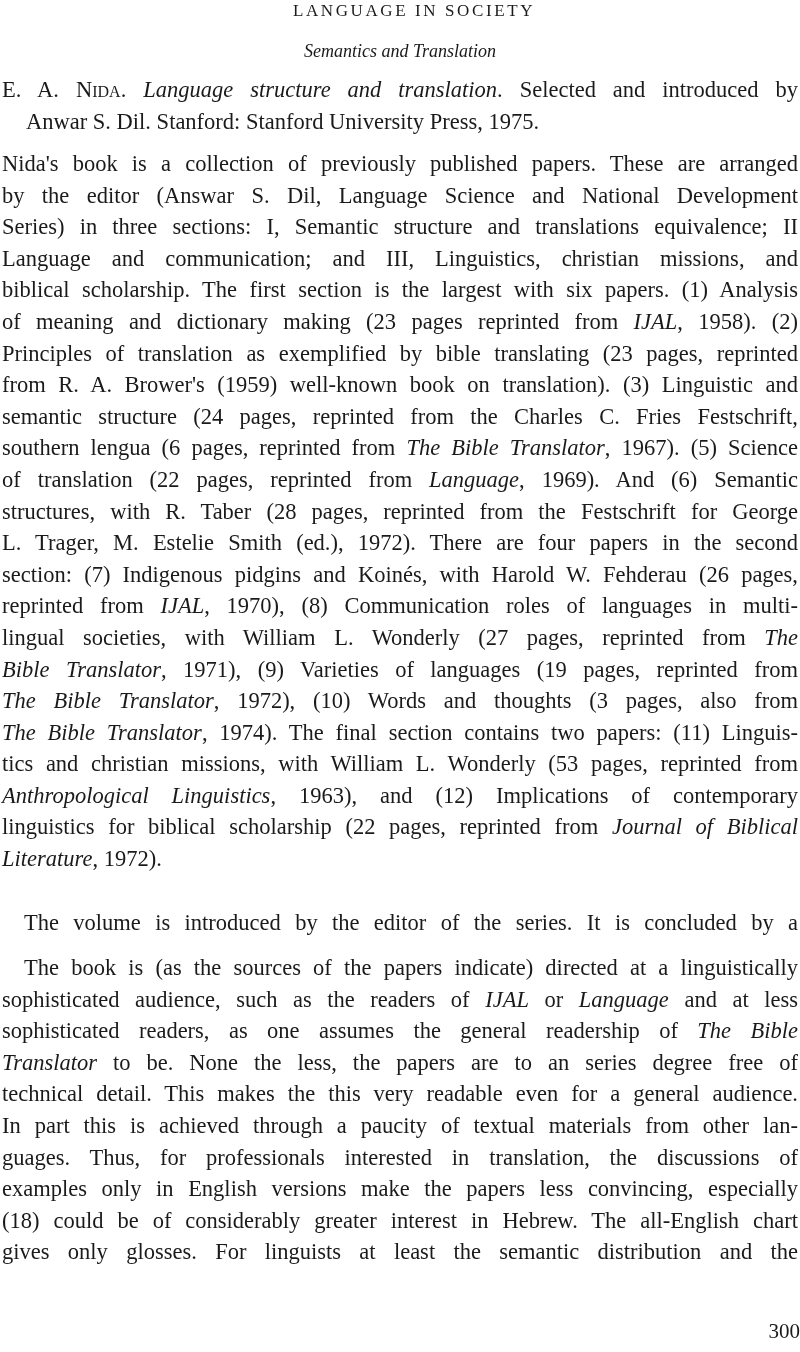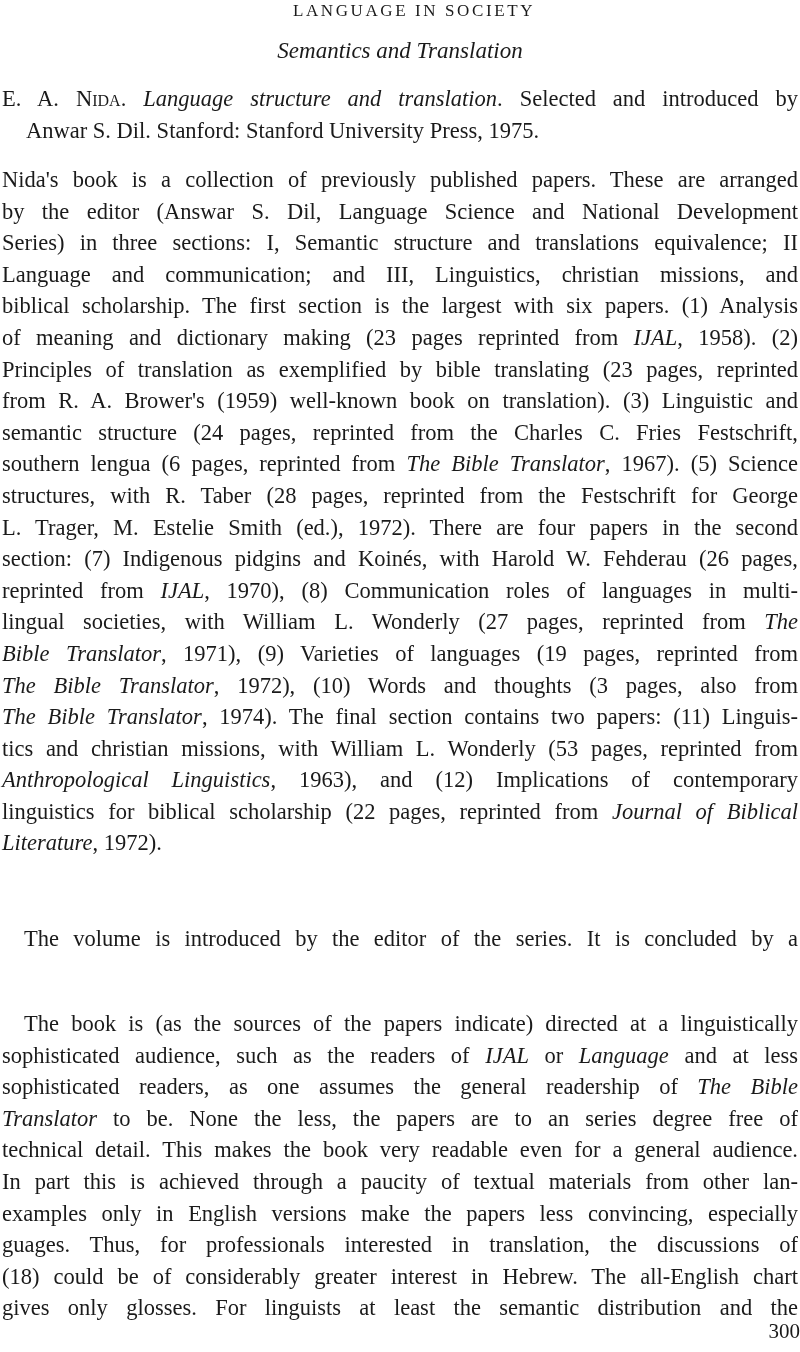--- a/index.html
+++ b/index.html
@@ -7,31 +7,31 @@
     width: 800px; height: 1352px; overflow: hidden; position: relative;
     font-family: "Liberation Serif", "DejaVu Serif", serif;
     color: #1a1a1a;
   }
   .running-head {
     position: absolute; top: 0px; left: 0; width: 800px; text-align: center;
     font-size: 17px; letter-spacing: 2.6px; line-height: 22px; padding-left: 14px;
   }
   .section-title {
     position: absolute; top: 36px; left: 0; width: 800px; text-align: center;
-    font-size: 23px; font-style: italic; line-height: 30px;
+    font-size: 18px; font-style: italic; line-height: 30px;
   }
   .citation {
-    position: absolute; top: 83px; left: 2px; width: 796px;
+    position: absolute; top: 74px; left: 2px; width: 796px;
     font-size: 22.5px; line-height: 31px;
   }
   .citation .l2 { padding-left: 24px; }
   .sc { font-variant: small-caps; }
   .body-text {
     position: absolute; left: 2px; width: 796px;
-    font-size: 22.5px; line-height: 31.6px; margin-top: 16px;
+    font-size: 22.5px; line-height: 31.6px;
   }
   .line { display: block; white-space: nowrap; text-align: justify; text-align-last: justify; height: 31.6px; }
   .line.last { text-align-last: left; }
   .indent { padding-left: 22px; }
   i { font-style: italic; }
   .page-number {
     position: absolute; top: 1318px; left: 0; width: 800px; text-align: right;
     font-size: 21px; line-height: 26px;
   }
 </style>
@@ -50,42 +50,43 @@
     <span class="line"><span>Nida's book is a collection of previously published papers. These are arranged</span></span>
     <span class="line"><span>by the editor (Answar S. Dil, Language Science and National Development</span></span>
     <span class="line"><span>Series) in three sections: I, Semantic structure and translations equivalence; II</span></span>
     <span class="line"><span>Language and communication; and III, Linguistics, christian missions, and</span></span>
     <span class="line"><span>biblical scholarship. The first section is the largest with six papers. (1) Analysis</span></span>
     <span class="line"><span>of meaning and dictionary making (23 pages reprinted from </span><i>IJAL</i><span>, 1958). (2)</span></span>
     <span class="line"><span>Principles of translation as exemplified by bible translating (23 pages, reprinted</span></span>
     <span class="line"><span>from R. A. Brower's (1959) well-known book on translation). (3) Linguistic and</span></span>
     <span class="line"><span>semantic structure (24 pages, reprinted from the Charles C. Fries Festschrift,</span></span>
     <span class="line"><span>southern lengua (6 pages, reprinted from </span><i>The Bible Translator</i><span>, 1967). (5) Science</span></span>
+    <span class="line"><span>of translation (22 pages, reprinted from </span><i>Language</i><span>, 1969). And (6) Semantic</span></span>
     <span class="line"><span>structures, with R. Taber (28 pages, reprinted from the Festschrift for George</span></span>
     <span class="line"><span>L. Trager, M. Estelie Smith (ed.), 1972). There are four papers in the second</span></span>
     <span class="line"><span>section: (7) Indigenous pidgins and Koinés, with Harold W. Fehderau (26 pages,</span></span>
     <span class="line"><span>reprinted from </span><i>IJAL</i><span>, 1970), (8) Communication roles of languages in multi-</span></span>
     <span class="line"><span>lingual societies, with William L. Wonderly (27 pages, reprinted from </span><i>The</i></span>
     <span class="line"><i>Bible Translator</i><span>, 1971), (9) Varieties of languages (19 pages, reprinted from</span></span>
     <span class="line"><i>The Bible Translator</i><span>, 1972), (10) Words and thoughts (3 pages, also from</span></span>
     <span class="line"><i>The Bible Translator</i><span>, 1974). The final section contains two papers: (11) Linguis-</span></span>
     <span class="line"><span>tics and christian missions, with William L. Wonderly (53 pages, reprinted from</span></span>
     <span class="line"><i>Anthropological Linguistics</i><span>, 1963), and (12) Implications of contemporary</span></span>
     <span class="line"><span>linguistics for biblical scholarship (22 pages, reprinted from </span><i>Journal of Biblical</i></span>
     <span class="line last"><i>Literature</i><span>, 1972).</span></span>
   </div>
 <div class="body-text" id="para-1" style="top:907px">
     <span class="line indent"><span>The volume is introduced by the editor of the series. It is concluded by a</span></span>
   </div>
-<div class="body-text" id="para-2" style="top:992px">
+<div class="body-text" id="para-2" style="top:952px">
     <span class="line indent"><span>The book is (as the sources of the papers indicate) directed at a linguistically</span></span>
     <span class="line"><span>sophisticated audience, such as the readers of </span><i>IJAL</i><span> or </span><i>Language</i><span> and at less</span></span>
     <span class="line"><span>sophisticated readers, as one assumes the general readership of </span><i>The Bible</i></span>
     <span class="line"><i>Translator</i><span> to be. None the less, the papers are to an series degree free of</span></span>
-    <span class="line"><span>technical detail. This makes the book very readable even for a general audience.</span></span>
+    <span class="line"><span>technical detail. This makes the this very readable even for a general audience.</span></span>
     <span class="line"><span>In part this is achieved through a paucity of textual materials from other lan-</span></span>
+    <span class="line"><span>guages. Thus, for professionals interested in translation, the discussions of</span></span>
     <span class="line"><span>examples only in English versions make the papers less convincing, especially</span></span>
-    <span class="line"><span>guages. Thus, for professionals interested in translation, the discussions of</span></span>
     <span class="line"><span>(18) could be of considerably greater interest in Hebrew. The all-English chart</span></span>
     <span class="line"><span>gives only glosses. For linguists at least the semantic distribution and the</span></span>
   </div>
 
 <div class="page-number">300</div>
 
 </body></html>

